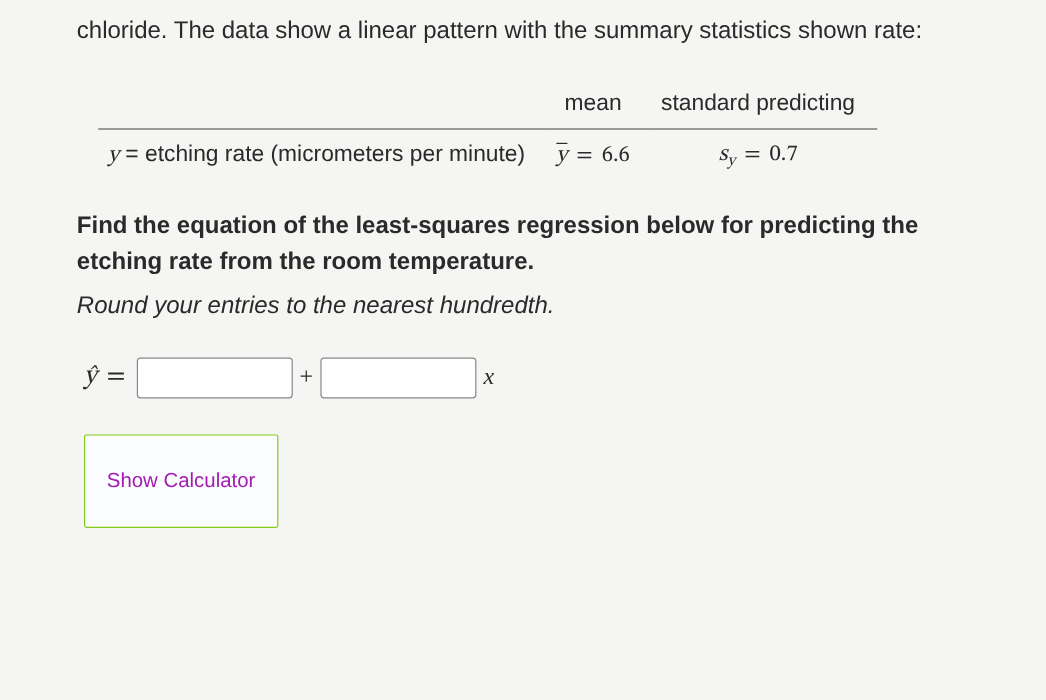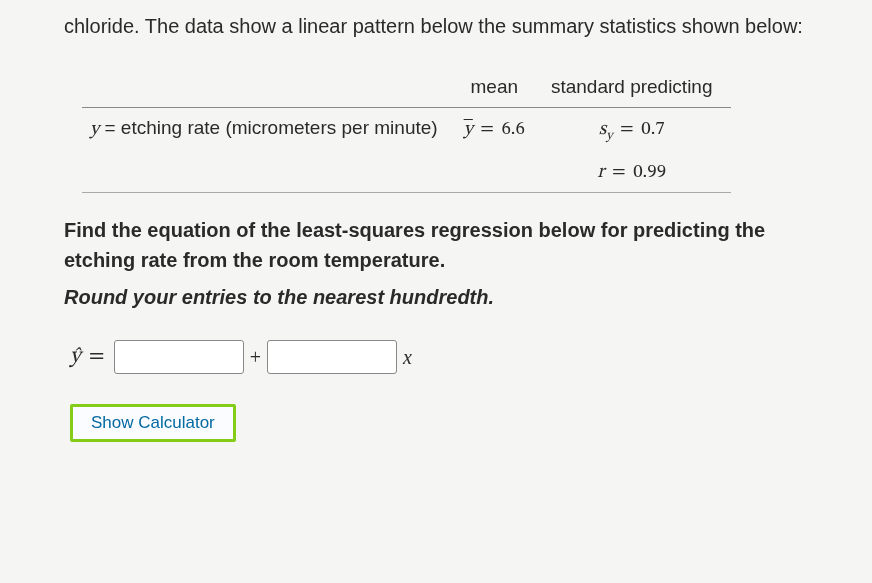--- a/index.html
+++ b/index.html
@@ -27,69 +27,64 @@
     }
     table.stats thead th { border-bottom: 1px solid #888; }
     table.stats tbody tr.bottomline td { border-bottom: 1px solid #aaa; }
     .math { font-family: "Cambria Math", "STIX Two Math", "Times New Roman", serif; font-style: italic; white-space: nowrap; }
     .math .op { font-style: normal; padding: 0 3px; }
     .math .num { font-style: normal; }
     .math .bar { text-decoration: overline; }
     sub { font-size: 0.7em; font-style: italic; }
     .task { margin: 18px 0 8px 0; line-height: 1.5; }
     .task b { font-weight: 600; }
-    .round { font-style: italic; margin-bottom: 28px; font-weight: bold; }
+    .round { font-style: italic; margin-bottom: 28px; }
     .eqrow { display: flex; align-items: center; gap: 6px; margin-bottom: 30px; margin-left: 6px; }
     .eqrow .math { font-size: 22px; }
     .eqinput {
       width: 130px; height: 34px;
       border: 1px solid #888;
       border-radius: 3px;
       background: #fff;
       font-size: 16px;
       padding: 4px 6px;
     }
     .eqrow .plus, .eqrow .xvar { font-family: "Cambria Math","Times New Roman",serif; font-size: 20px; font-style: italic; }
     .eqrow .plus { font-style: normal; }
     .calcbtn {
       display: inline-block;
-      border: 3px solid #84cc16;
-      color: #0369a1;
+      border: 1px solid #84cc16;
+      color: #a21caf;
       background: #fafcff;
-      padding: 6px 18px;
+      padding: 28px 18px;
       font-size: 17px;
       border-radius: 2px;
       margin-left: 6px;
     }
   </style>
 </head>
 <body>
 
 
 
-<p class="intro">chloride. The data show a linear pattern below the summary statistics shown below:</p>
+<p class="intro">chloride. The data show a linear pattern with the summary statistics shown rate:</p>
 
 <table class="stats">
   <thead>
     <tr>
       <th></th>
       <th>mean</th>
       <th>standard predicting</th>
     </tr>
   </thead>
   <tbody>
     <tr>
       <td><span class="math">y</span> = etching rate (micrometers per minute)</td>
       <td><span class="math"><span class="bar">y</span> <span class="op">=</span> <span class="num">6.6</span></span></td>
       <td><span class="math">s<sub>y</sub> <span class="op">=</span> <span class="num">0.7</span></span></td>
-    </tr>
-    <tr class="bottomline">
-      <td></td>
-      <td></td>
-      <td><span class="math">r <span class="op">=</span> <span class="num">0.99</span></span></td>
     </tr>
   </tbody>
 </table>
 
 <p class="task">
   <b>Find the equation of the least-squares regression below for predicting the etching rate from the room temperature.</b>
 </p>
 <p class="round">Round your entries to the nearest hundredth.</p>
 
 <div class="eqrow">

